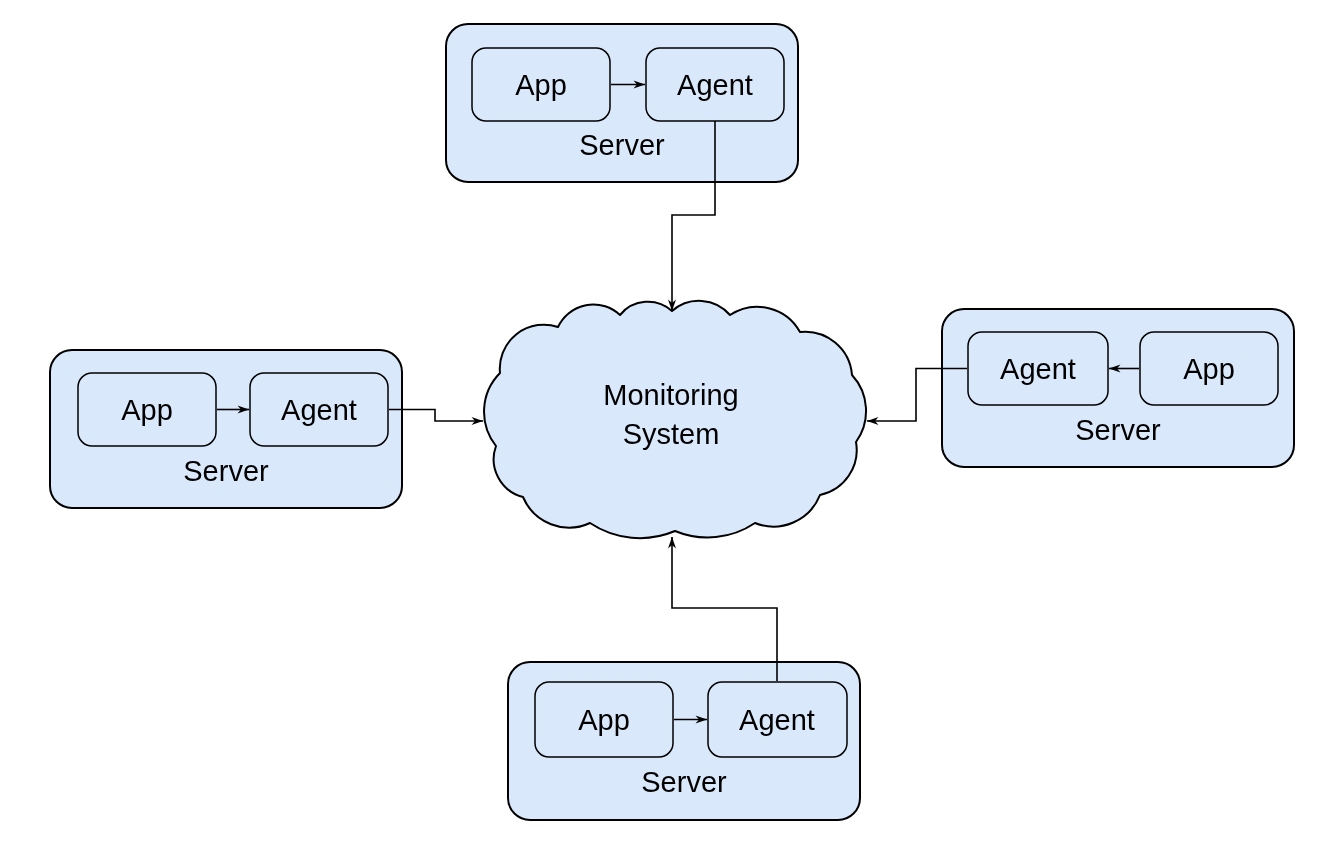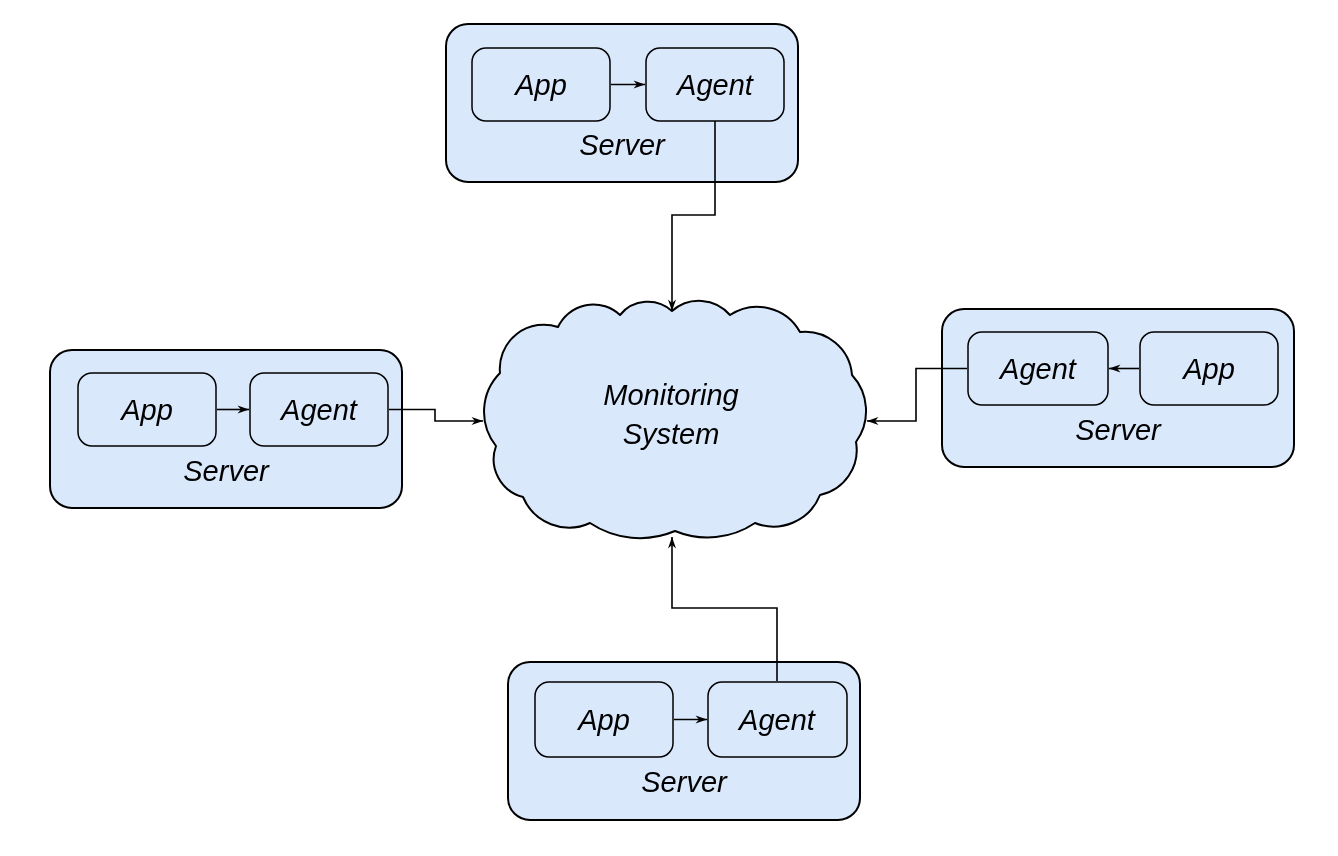--- a/index.html
+++ b/index.html
@@ -6,21 +6,20 @@
     margin: 0;
     padding: 0;
     background: var(--background, #ffffff);
   }
   .stage {
     position: relative;
     width: 1338px;
     height: 856px;
     background: var(--background, #ffffff);
     overflow: hidden;
-    font-style: italic;
   }
   svg text {
     font-family: "Liberation Sans", sans-serif;
     font-size: 29px;
     fill: var(--text-color, #000000);
     text-anchor: middle;
   }
   .node {
     fill: var(--node-fill, #dae8fc);
     stroke: var(--node-stroke, #000000);

